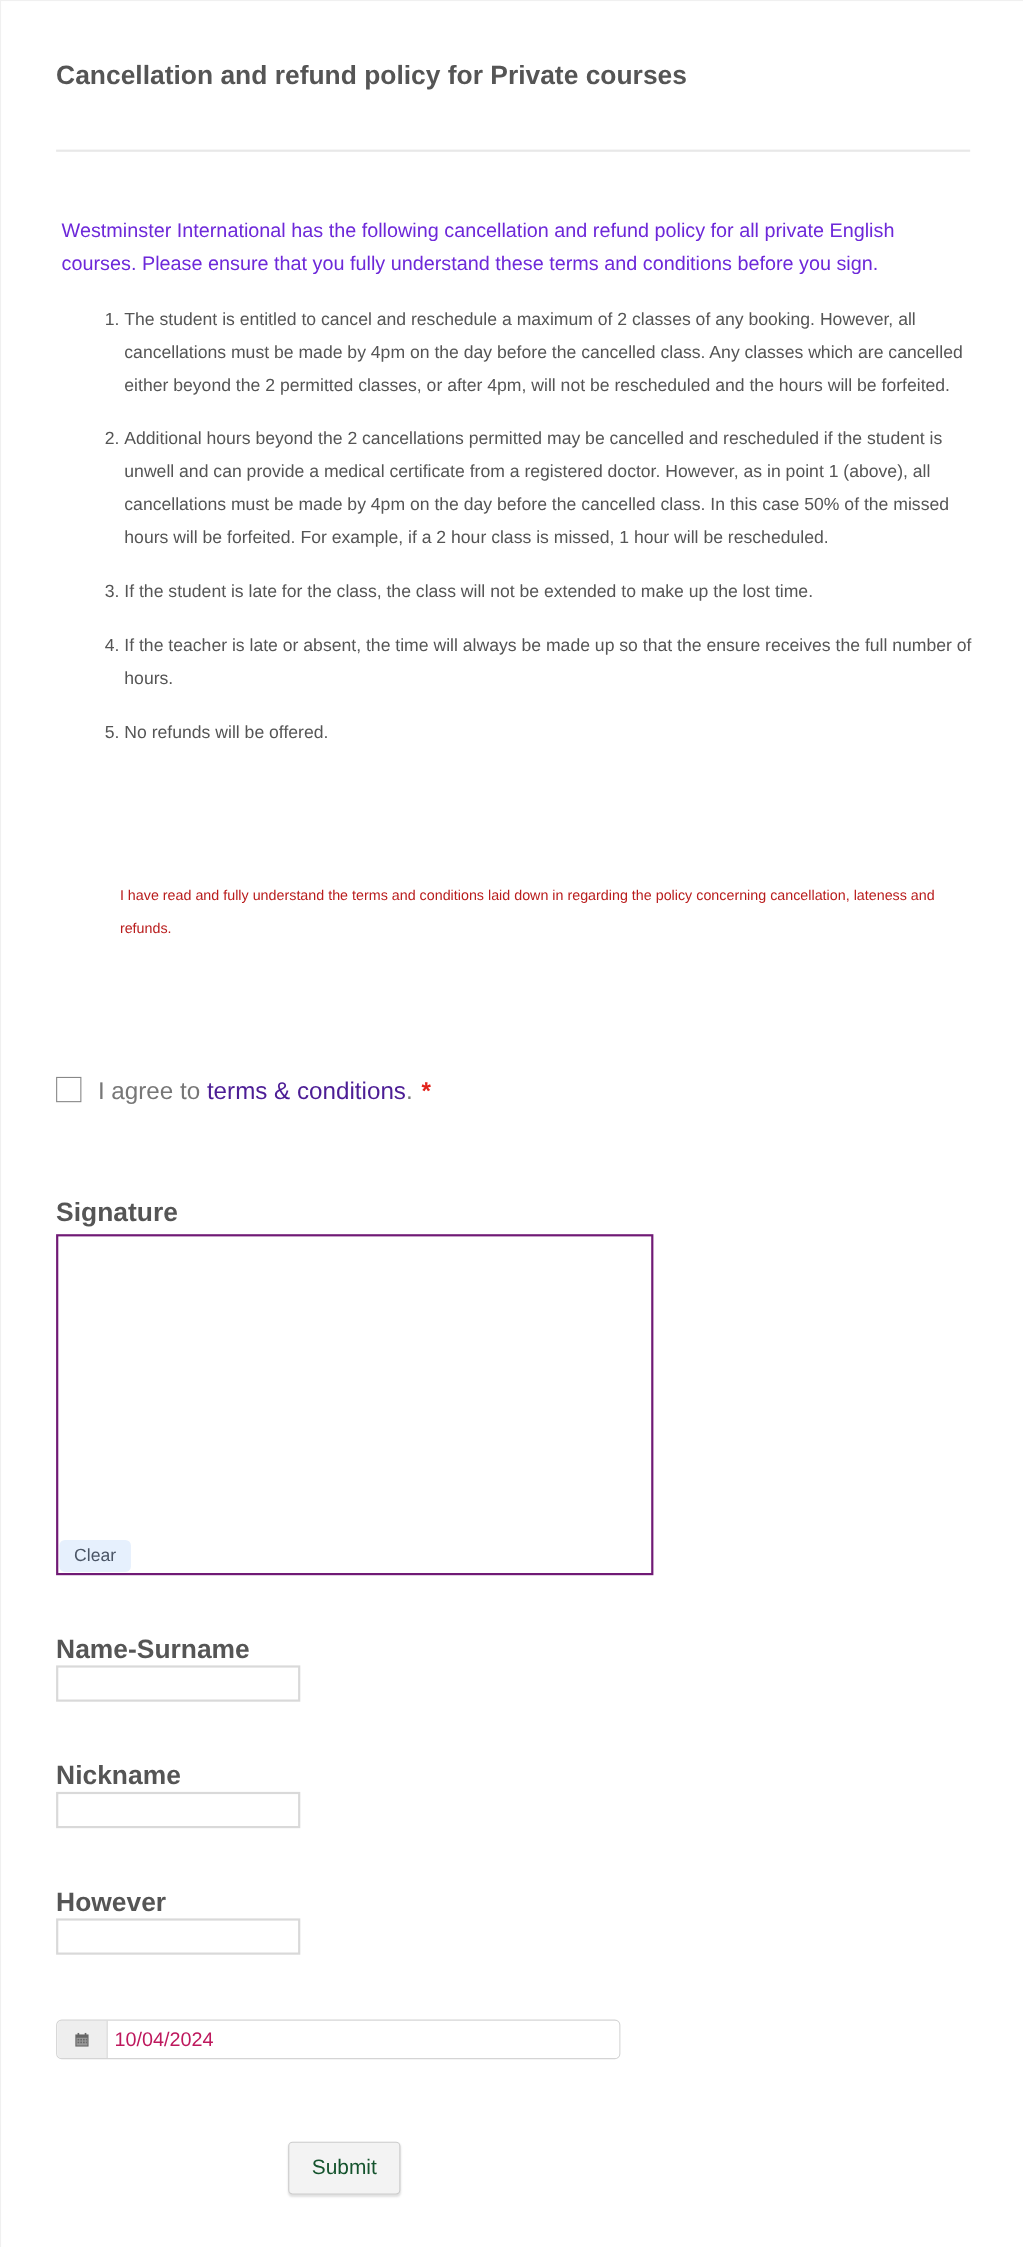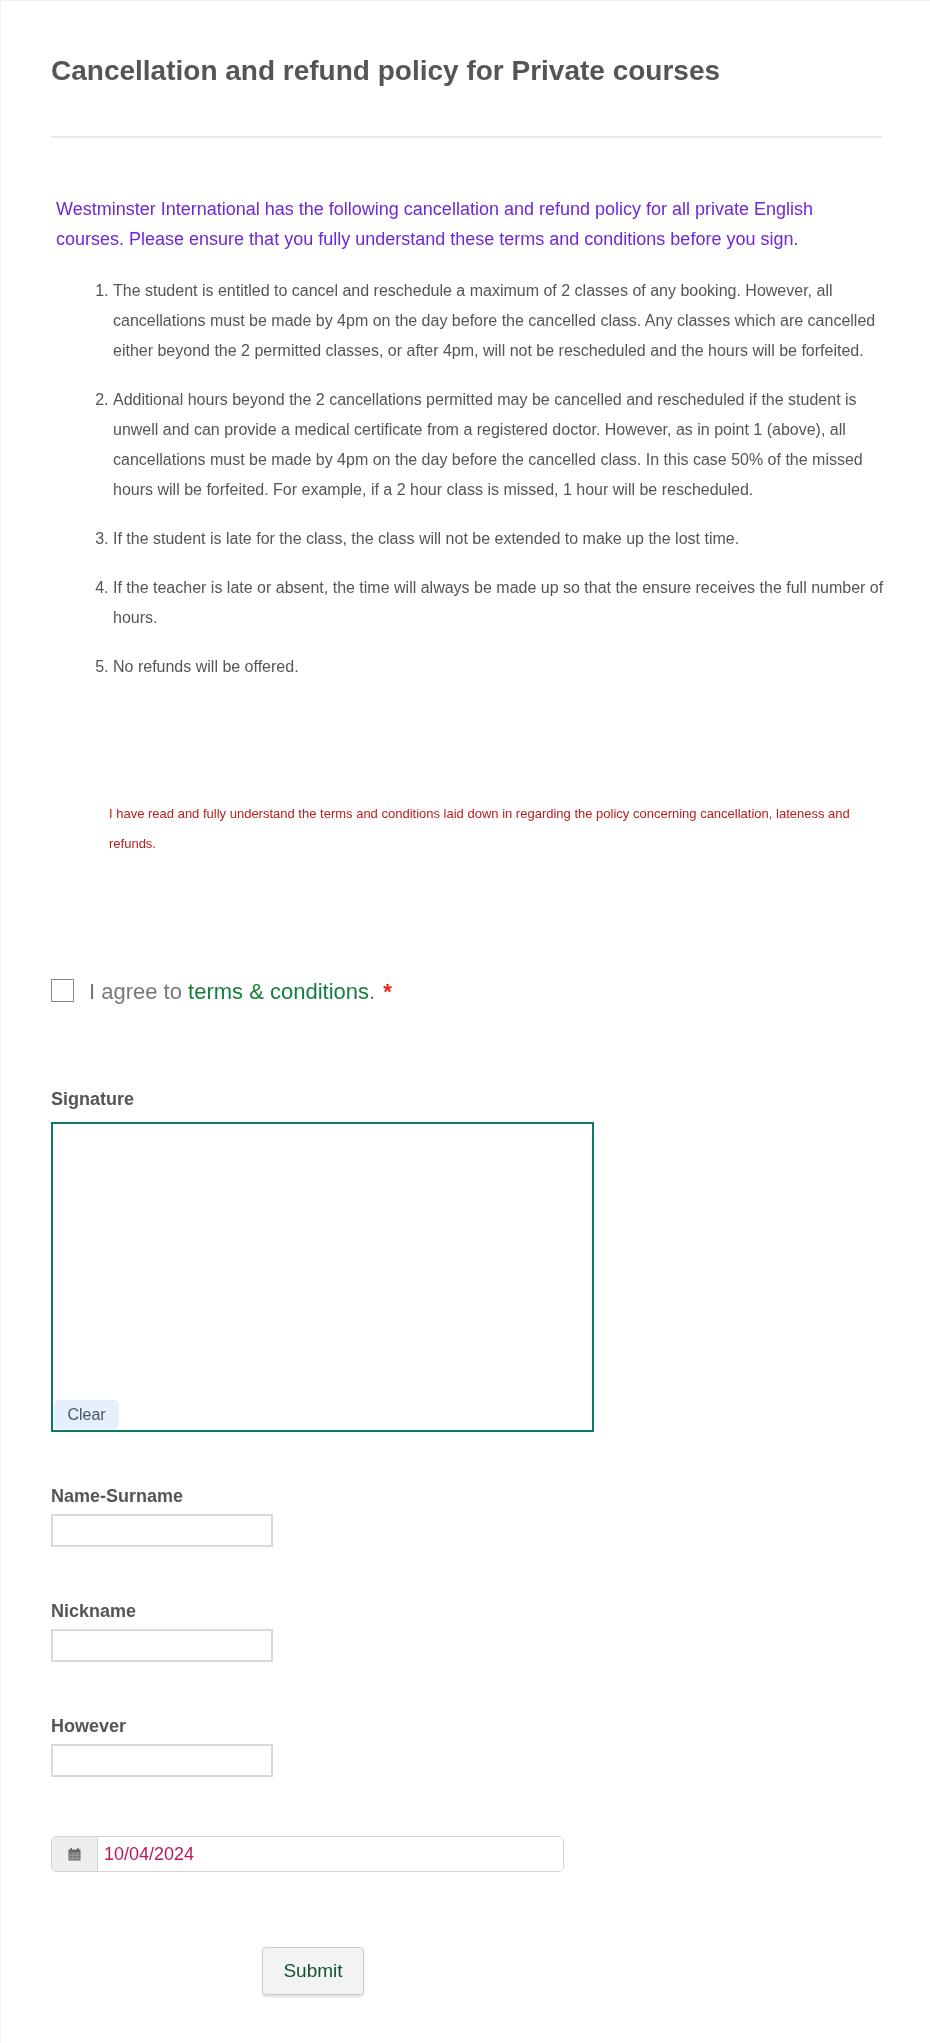--- a/index.html
+++ b/index.html
@@ -5,21 +5,21 @@
     html, body { margin: 0; padding: 0; background: #fff; }
     body {
       width: 930px; height: 2043px; position: relative; overflow: hidden;
       font-family: "Liberation Sans", sans-serif; color: #555;
       border-top: 1px solid #f0f0f0; border-left: 1px solid #f0f0f0;
       box-sizing: border-box;
     }
     .abs { position: absolute; }
     .page-title {
       left: 50px; top: 54px; margin: 0;
-      font-size: 28px; font-weight: bold; color: #555; white-space: nowrap;
+      font-size: 24px; font-weight: bold; color: #555; white-space: nowrap;
       letter-spacing: 0px;
     }
     .divider { left: 50px; top: 135px; width: 831px; height: 0; border-top: 2px solid #e8e8e8; }
     .intro {
       left: 55px; top: 193px; width: 830px; margin: 0;
       font-size: 18px; line-height: 30px; color: #6d28d9;
     }
     .policy-list {
       left: 55px; top: 271px; width: 830px; margin: 4px; padding: 0 0 0 53px;
       font-size: 16px; line-height: 30px; color: #555; box-sizing: border-box;
@@ -27,26 +27,26 @@
     .policy-list li { margin: 0 0 19px 0; padding-left: 0; }
     .ack {
       left: 108px; top: 798px; width: 780px; margin: 0;
       font-size: 13px; line-height: 30px; color: #b91c1c;
     }
     .agree-row { left: 50px; top: 978px; display: flex; align-items: flex-start; font-size: 22px; color: #777; }
     .checkbox {
       width: 23px; height: 23px; border: 1.5px solid #888; background: #fff;
       margin-right: 15px; box-sizing: border-box; cursor: pointer;
     }
-    .terms-link { color: #15803d; text-decoration: none; cursor: pointer; }
+    .terms-link { color: #4c1d95; text-decoration: none; cursor: pointer; }
     .req { color: #e2231a; margin-left: 8px; font-weight: bold; }
-    .field-label { font-size: 18px; font-weight: bold; color: #555; left: 50px; }
+    .field-label { font-size: 24px; font-weight: bold; color: #555; left: 50px; }
     .sig-box {
       left: 50px; top: 1121px; width: 543px; height: 310px;
-      border: 2px solid #0f766e; box-sizing: border-box; background: #fff;
+      border: 2px solid #701a75; box-sizing: border-box; background: #fff;
     }
     .clear-btn {
       position: absolute; left: 1px; bottom: 1px; width: 65px; height: 29px;
       background: #e6f0fd; border: none; border-radius: 5px; font-size: 16px;
       color: #4a5566; font-family: "Liberation Sans", sans-serif; padding: 0; cursor: pointer;
     }
     .text-input {
       left: 50px; width: 222px; height: 33px; border: 2px solid #d9d9d9;
       box-sizing: border-box; background: #fff; font-size: 16px;
       font-family: "Liberation Sans", sans-serif; padding: 0 6px;

